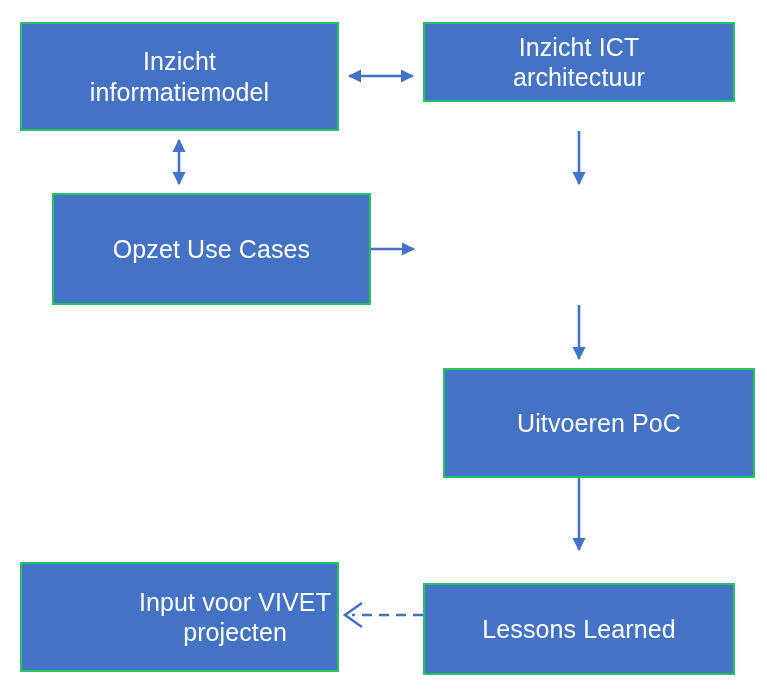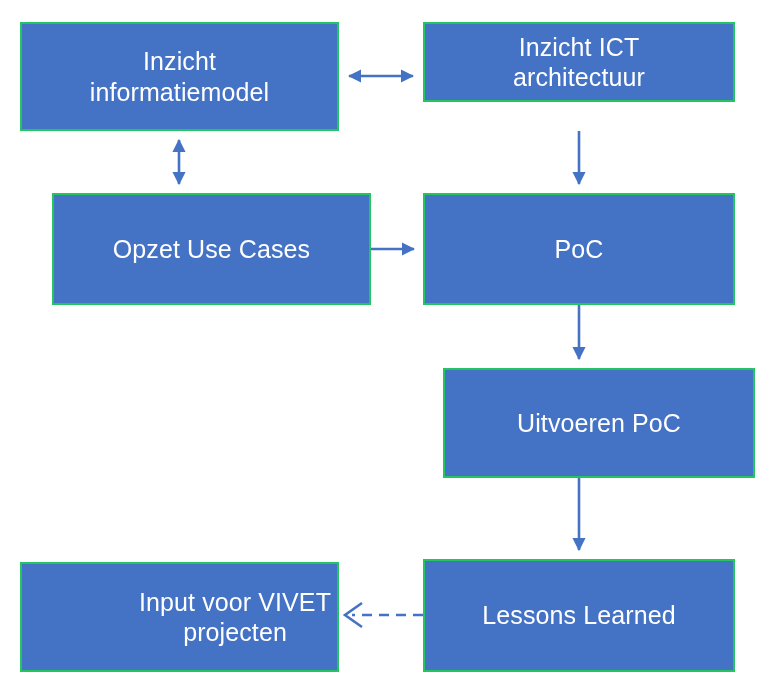--- a/index.html
+++ b/index.html
@@ -47,21 +47,21 @@
     display: block;
     white-space: pre-line;
   }
   
   #node-inzicht-informatiemodel { left: 20px;  top: 22px;  width: 319px; height: 109px; }
   #node-inzicht-ict-architectuur { left: 423px; top: 22px;  width: 312px; height: 80px; }
   #node-opzet-use-cases          { left: 20px;  top: 193px; width: 319px; height: 112px; margin-left: 32px; }
   #node-poc                      { left: 423px; top: 193px; width: 312px; height: 112px; }
   #node-uitvoeren-poc            { left: 443px; top: 368px; width: 312px; height: 110px; }
   #node-input-vivet-projecten    { left: 20px;  top: 562px; width: 319px; height: 110px; justify-content: flex-end; }
-  #node-lessons-learned          { left: 423px; top: 559px; width: 312px; height: 113px; }
+  #node-lessons-learned          { left: 423px; top: 583px; width: 312px; height: 92px; }
 </style>
 </head>
 <body>
 
 <div id="diagram-canvas">
 
   <svg id="flow-svg" viewBox="0 0 767 696" xmlns="http://www.w3.org/2000/svg">
     <defs>
       <marker id="arrow-end" viewBox="0 0 10 10" refX="9.2" refY="5" markerWidth="5.2" markerHeight="5.2" orient="auto-start-reverse">
         <path d="M 0 0 L 10 5 L 0 10 z" fill="#4472C4"></path>
@@ -115,23 +115,20 @@
 
   <div class="node-box" id="node-inzicht-ict-architectuur">
     <span class="node-label">Inzicht ICT
 architectuur</span>
   </div>
 
   <div class="node-box" id="node-opzet-use-cases">
     <span class="node-label">Opzet Use Cases</span>
   </div>
 
-  <div class="node-box" id="node-poc">
-    <span class="node-label">PoC</span>
-  </div>
 
   <div class="node-box" id="node-uitvoeren-poc">
     <span class="node-label">Uitvoeren PoC</span>
   </div>
 
   <div class="node-box" id="node-input-vivet-projecten">
     <span class="node-label">Input voor VIVET
 projecten</span>
   </div>
 

